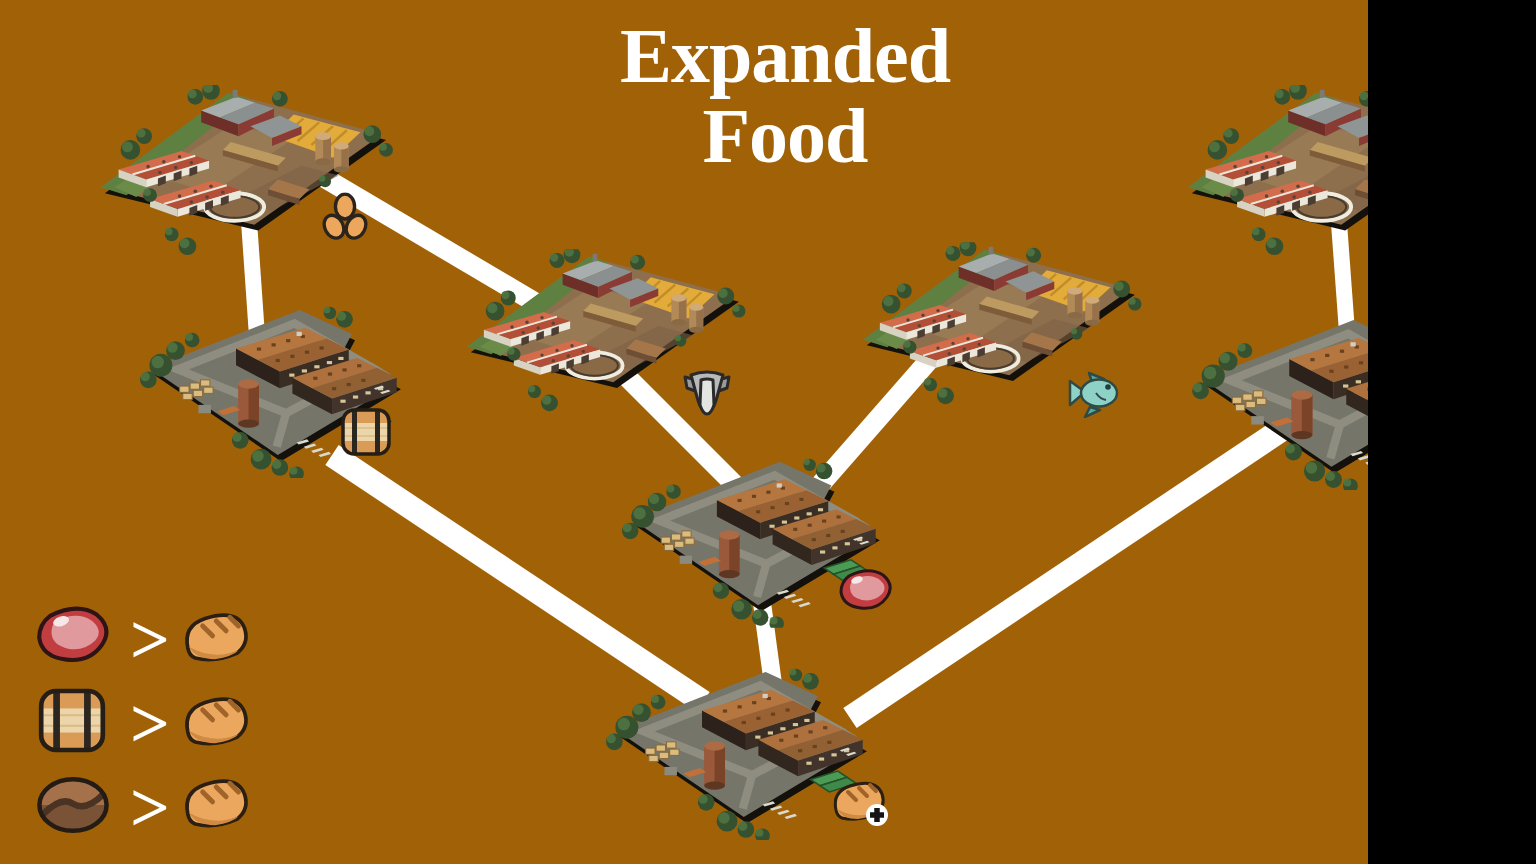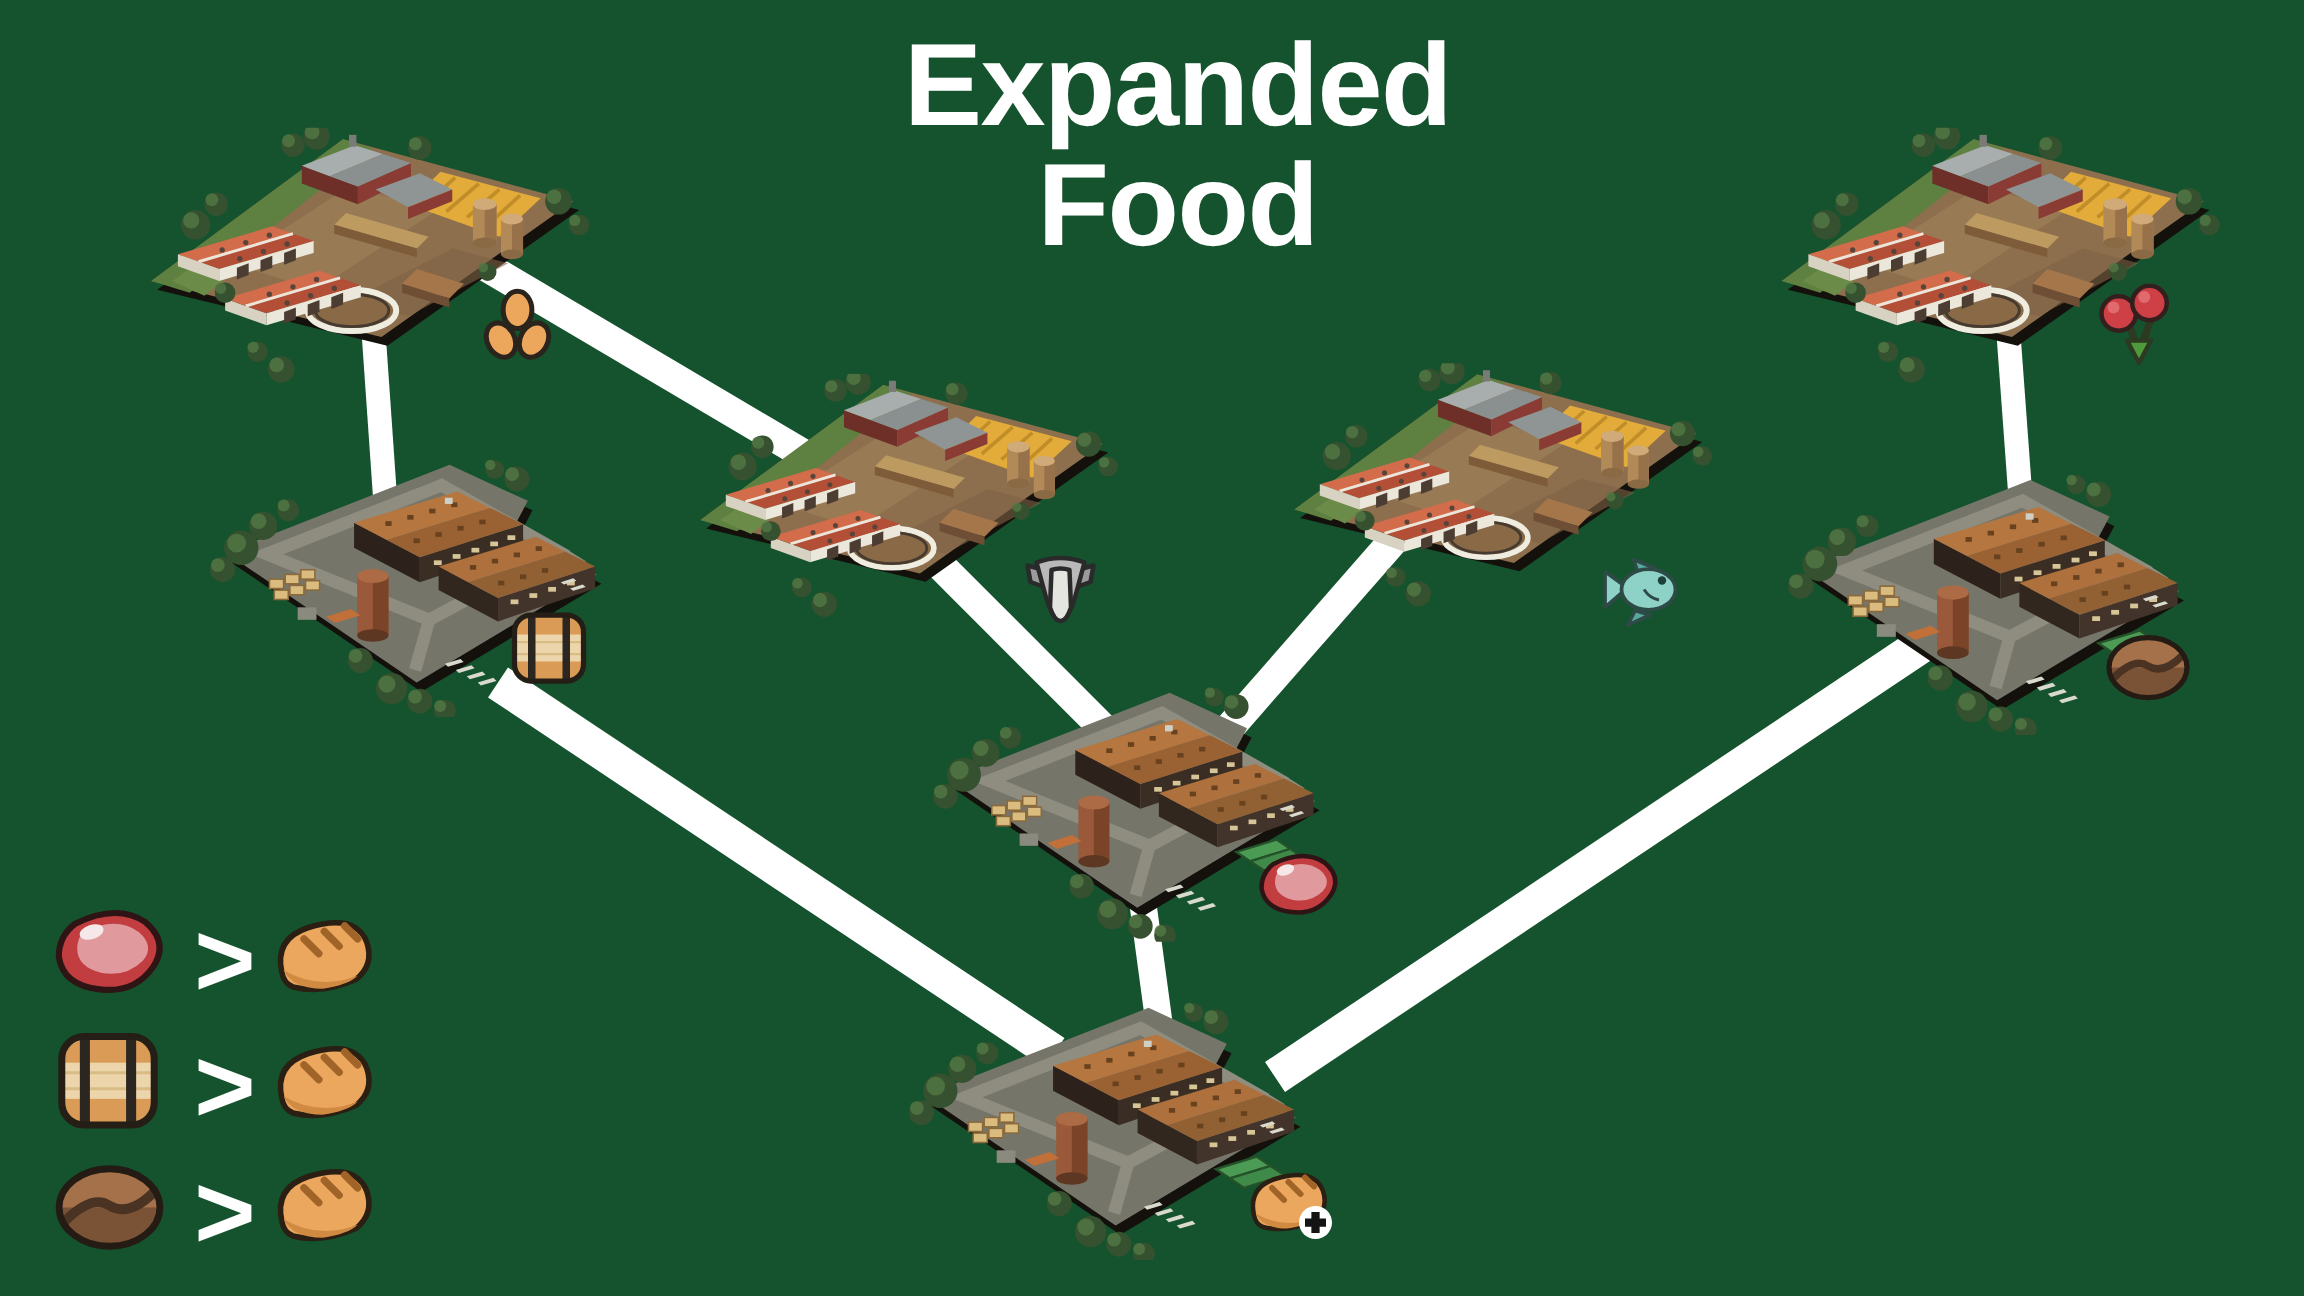--- a/index.html
+++ b/index.html
@@ -1,17 +1,17 @@
 <!DOCTYPE html>
 <html><head>
 <meta charset="utf-8">
 <style>
   html,body{margin:0;padding:0;background:#000;}
-  .stage{position:relative;width:1536px;height:864px;background:#14532d;overflow:hidden;
-         font-family:Liberation Sans, sans-serif;}
+  .stage{position:relative;width:1368px;height:864px;background:#a16207;overflow:hidden;
+         font-family:Liberation Serif, serif;}
   .stage svg{display:block;}
   .edges{position:absolute;left:0;top:0;z-index:1;}
   .tile{position:absolute;z-index:2;}
   .res-icon{position:absolute;z-index:3;}
   .title{position:absolute;left:785px;top:16px;transform:translateX(-50%);z-index:4;
          color:#fff;font-size:78px;line-height:80px;font-weight:bold;text-align:center;
          letter-spacing:-1px;white-space:nowrap;}
   .legend{position:absolute;left:0;top:0;z-index:4;}
   .legend .l-icon{position:absolute;}
   .legend .gt{position:absolute;left:122px;width:56px;text-align:center;color:#fff;

